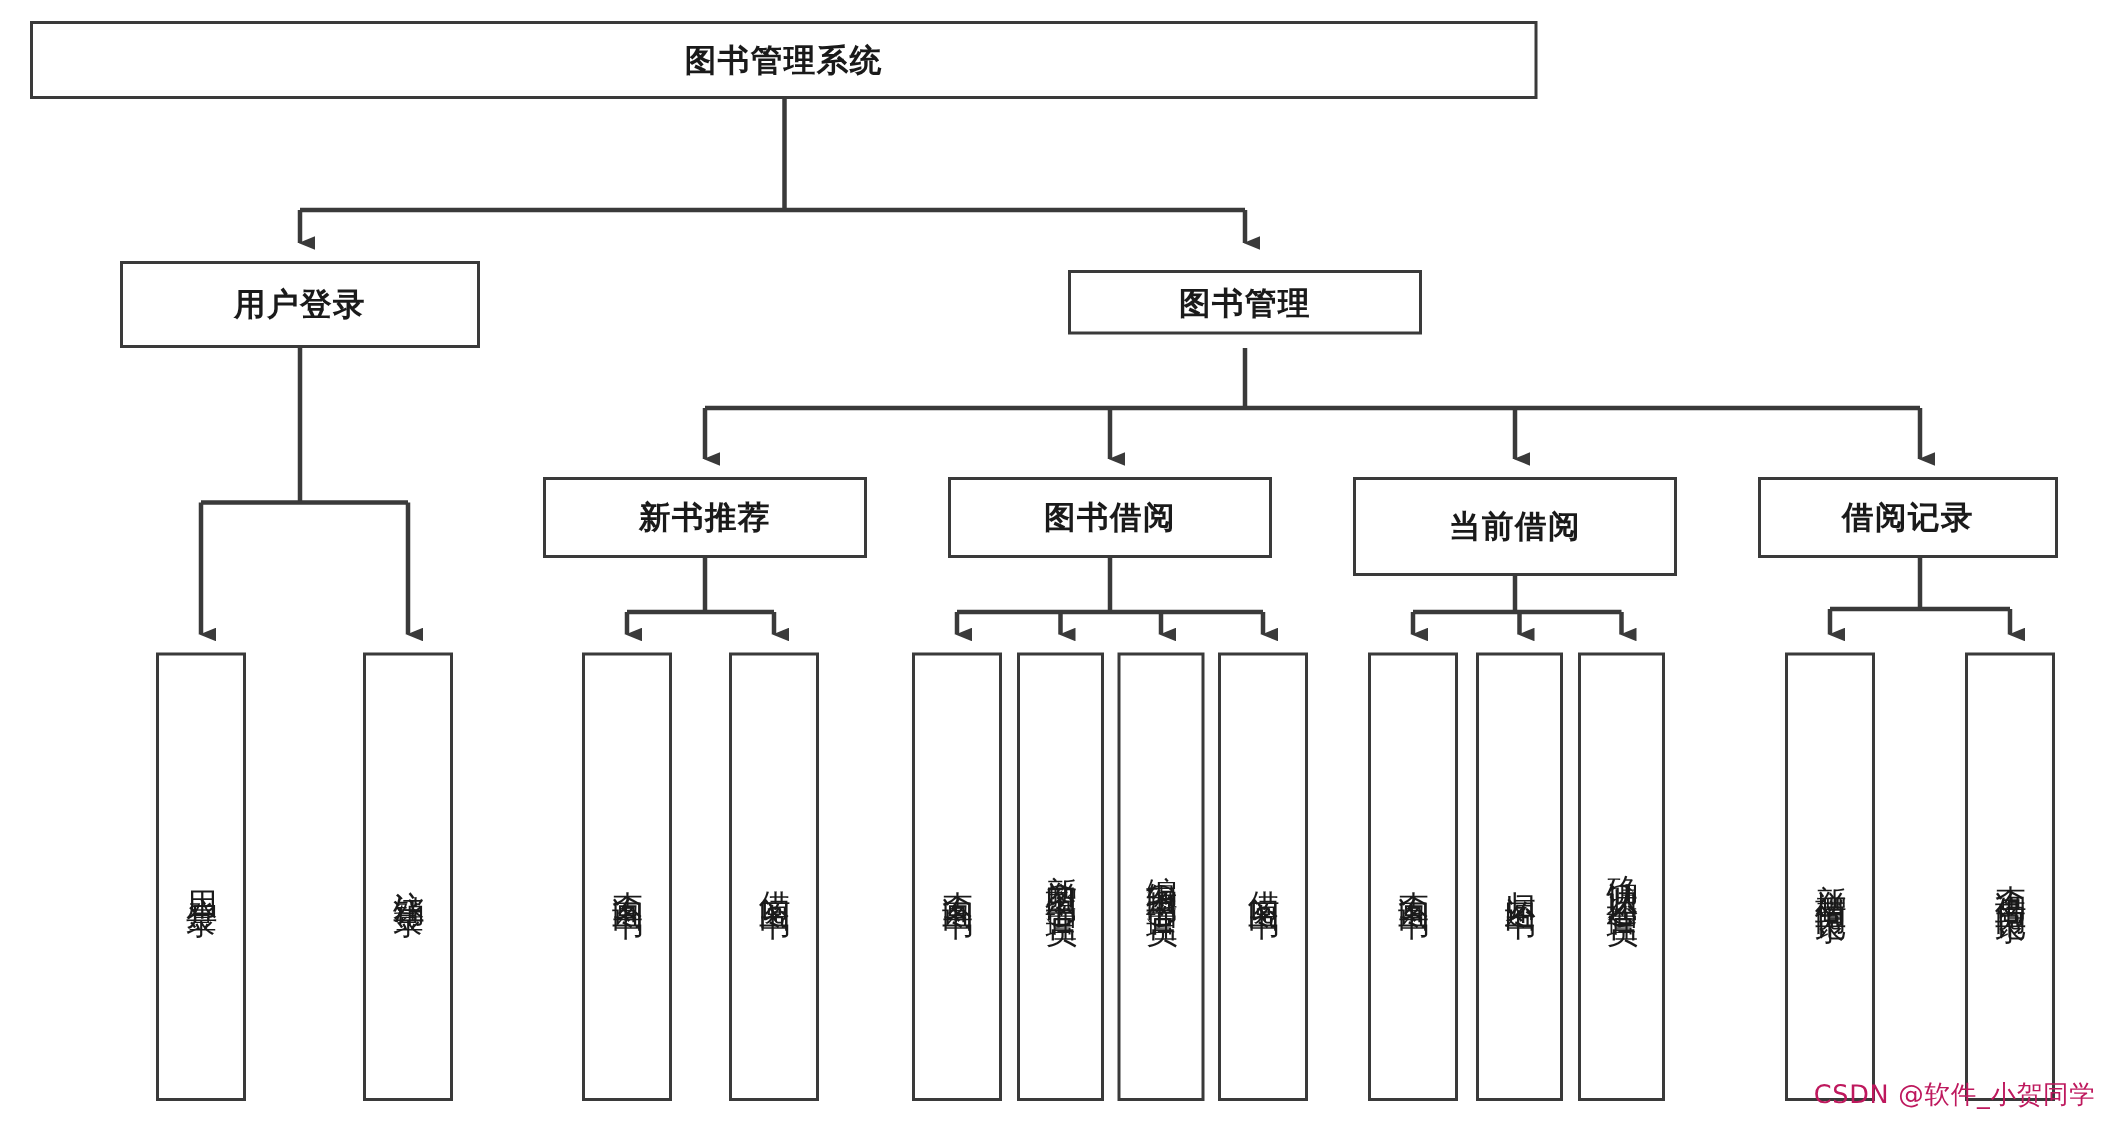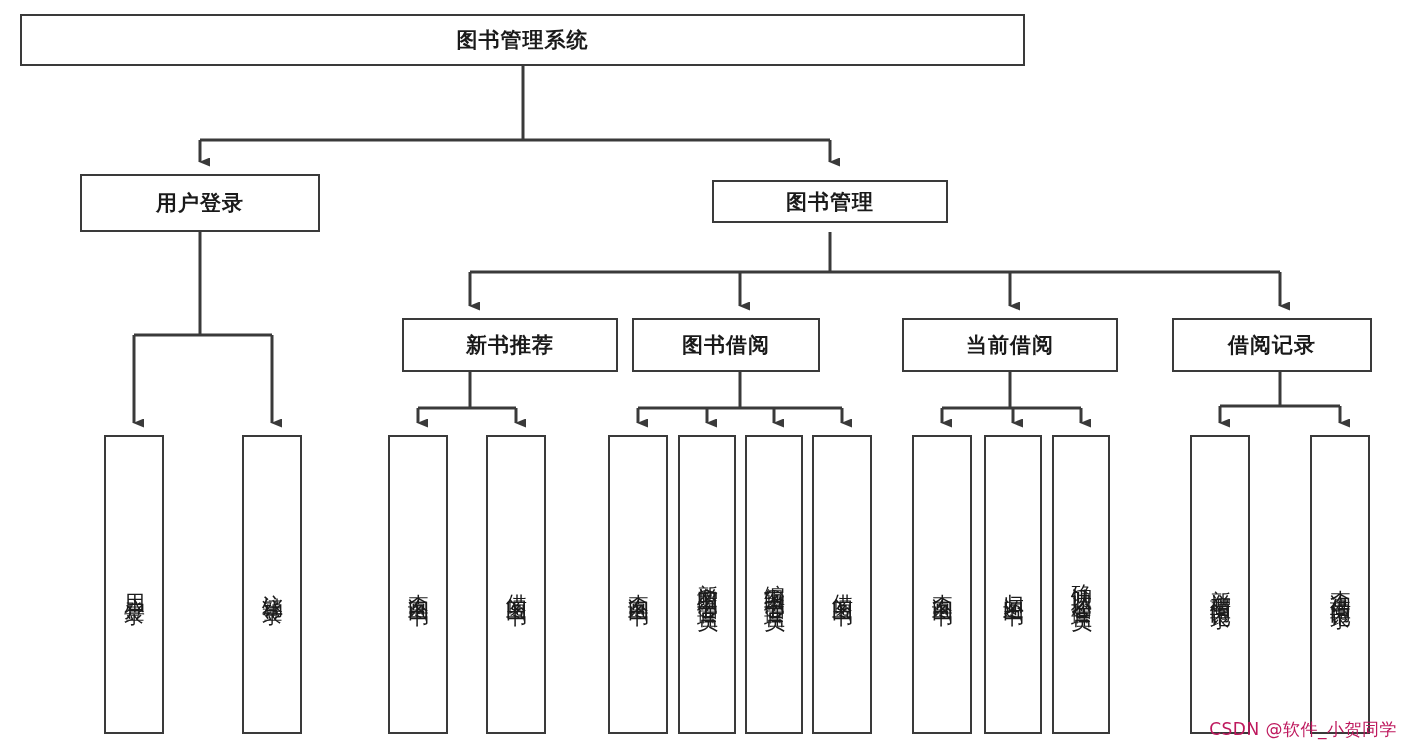--- a/index.html
+++ b/index.html
@@ -131,27 +131,27 @@
     <span class="htext">图书管理系统</span>
   </div>
 
   <div class="node horiz" style="left:80px; top:174px; width:240px; height:58px;">
     <span class="htext">用户登录</span>
   </div>
   <div class="node horiz" style="left:712px; top:180px; width:236px; height:43px;">
     <span class="htext">图书管理</span>
   </div>
 
-  <div class="node horiz" style="left:362px; top:318px; width:216px; height:54px;margin-left:40px;">
+  <div class="node horiz" style="left:362px; top:318px; width:216px; height:54px;">
     <span class="htext">新书推荐</span>
   </div>
-  <div class="node horiz" style="left:632px; top:318px; width:188px; height:54px;">
+  <div class="node horiz" style="left:632px; top:318px; width:216px; height:54px;">
     <span class="htext">图书借阅</span>
   </div>
-  <div class="node horiz" style="left:902px; top:318px; width:216px; height:54px;">
+  <div class="node horiz" style="left:902px; top:318px; width:216px; height:66px;">
     <span class="htext">当前借阅</span>
   </div>
   <div class="node horiz" style="left:1172px; top:318px; width:200px; height:54px;">
     <span class="htext">借阅记录</span>
   </div>
 
   <div class="node vert" style="left:104px; top:435px; width:60px; height:299px;">
     <span class="vtext">用户登录</span>
   </div>
   <div class="node vert" style="left:242px; top:435px; width:60px; height:299px;">

